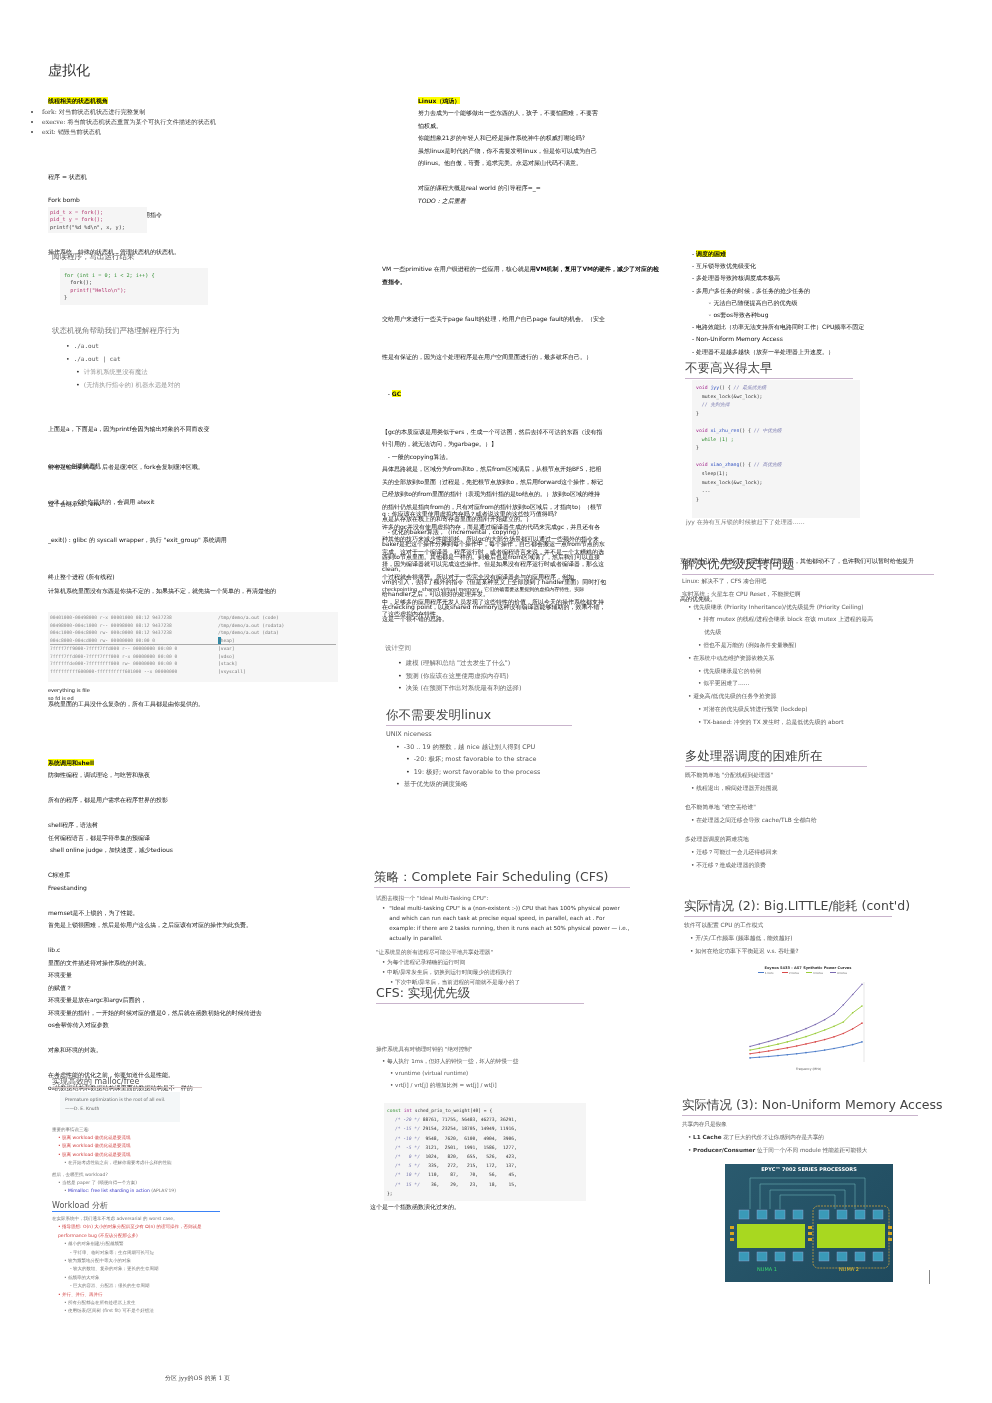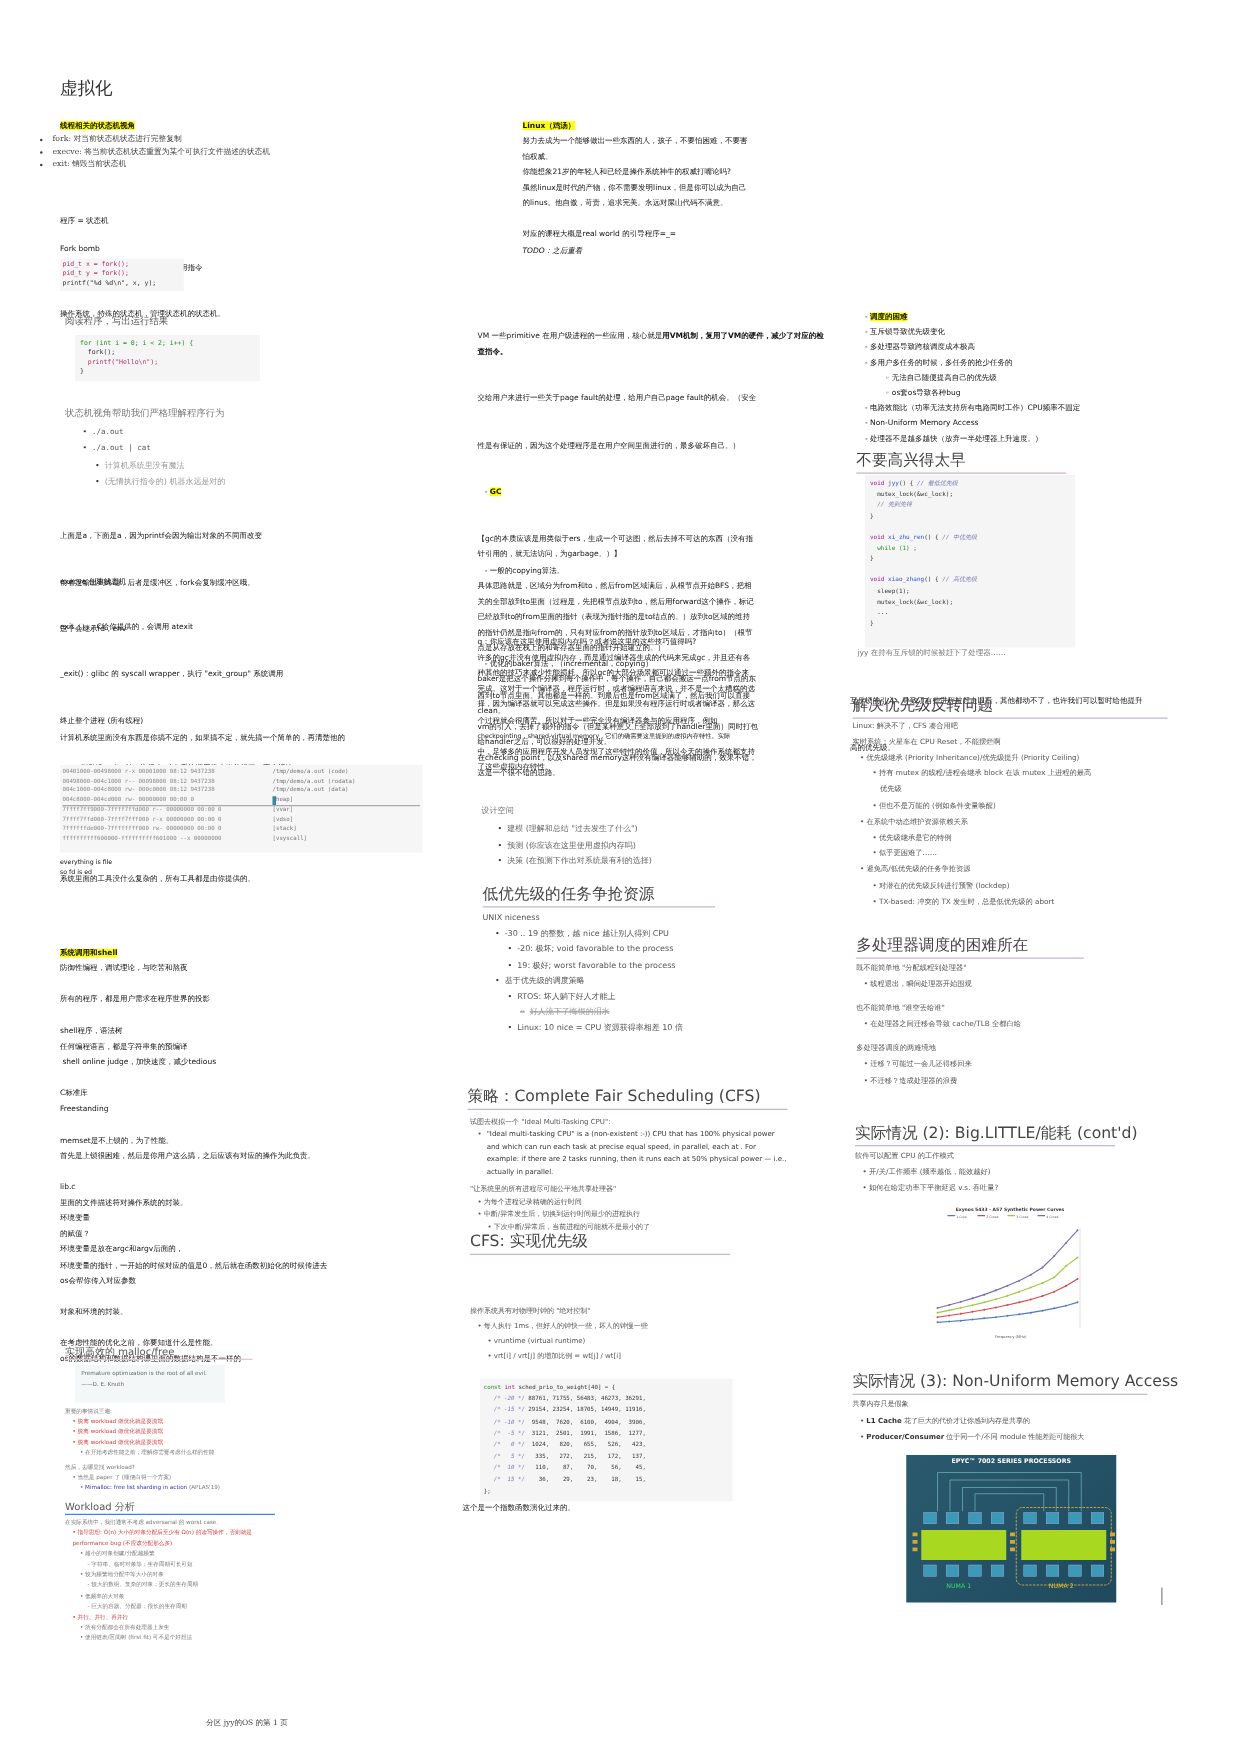--- a/index.html
+++ b/index.html
@@ -138,43 +138,32 @@
 <div class="abs t" style="left:382px;top:508px;width:280px;" id="q-notes"><p>q：你应该在这里使用虚拟内存吗？或者说这里的这些技巧值得吗?</p><p>许多的gc并没有使用虚拟内存，而是通过编译器生成的代码来完成gc，并且还有各</p><p>种其他的技巧来减少性能损耗。所以gc的大部分场景都可以通过一些额外的指令来</p><p>完成。这对于一个编译器，程序运行时，或者编程语言来说，并不是一个太糟糕的选</p><p>择，因为编译器就可以完成这些操作。但是如果没有程序运行时或者编译器，那么这</p><p>个过程就会很痛苦。所以对于一些完全没有编译器参与的应用程序，例如</p><p style="font-size:5px;">checkpointing，shared-virtual memory，它们的确需要这里提到的虚拟内存特性。实际</p><p>中，足够多的应用程序开发人员发现了这些特性的价值，所以今天的操作系统都支持</p><p>了这些虚拟内存特性。</p></div>
 
 <div class="abs" style="left:385px;top:644px;font-size:6.5px;color:#777;">设计空间</div>
 <div class="abs sl" style="left:388px;top:657px;color:#666;">
   <ul>
     <li>建模 (理解和总结 "过去发生了什么")</li>
     <li>预测 (你应该在这里使用虚拟内存吗)</li>
     <li>决策 (在预测下作出对系统最有利的选择)</li>
   </ul>
 </div>
-<div class="abs slideh" style="left:386px;top:707px;width:186px;">低优先级的任务争抢资源</div>
+<div class="abs slideh" style="left:386px;top:707px;width:186px;">你不需要发明linux</div>
 <div class="abs sl" style="left:386px;top:728px;">
   <div>UNIX niceness</div>
   <ul>
     <li>-30 .. 19 的整数，越 nice 越让别人得到 CPU</li>
     <li style="list-style:none;">
         <ul>
-      <li>-20: 极坏; void favorable to the process</li>
+      <li>-20: 极坏; most favorable to the strace</li>
       <li>19: 极好; worst favorable to the process</li>
     </ul>
       </li>
     <li>基于优先级的调度策略</li>
-    <li style="list-style:none;">
-        <ul>
-      <li>RTOS: 坏人躺下好人才能上</li>
-      <li style="list-style:none;">
-            <ul>
-              <li class="strike" style="color:#999;">好人流下了悔恨的泪水</li>
-            </ul>
-          </li>
-      <li>Linux: 10 nice = CPU 资源获得率相差 10 倍</li>
-    </ul>
-      </li>
   </ul>
 </div>
 <style>.sl li[style*="list-style:none"]::before{content:"";margin:0;}</style>
 
 <div class="abs slideh" style="left:374px;top:869px;width:256px;">策略：Complete Fair Scheduling (CFS)</div>
 <div class="abs" style="left:376px;top:893px;font-size:5.6px;line-height:10px;color:#555;width:256px;">
   <div>试图去模拟一个 "Ideal Multi-Tasking CPU":</div>
   <div style="display:flex;padding-left:6px;">
       <span style="margin-right:4px;">•</span>
       <span style="color:#333;">"Ideal multi-tasking CPU" is a (non-existent :-)) CPU that has 100% physical power and which can run each task at precise equal speed, in parallel, each at . For example: if there are 2 tasks running, then it runs each at 50% physical power — i.e., actually in parallel.</span>

